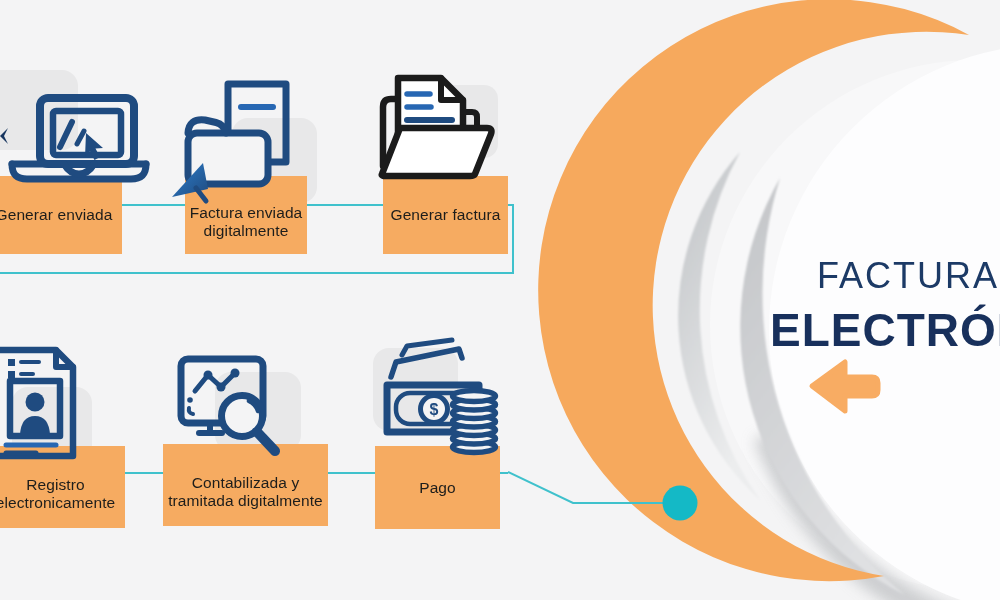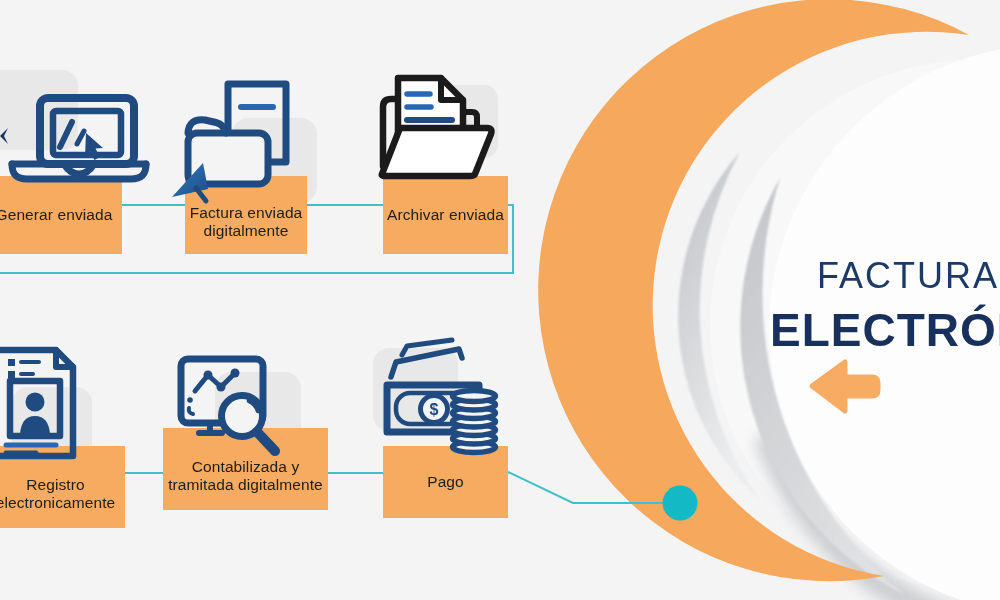--- a/index.html
+++ b/index.html
@@ -8,22 +8,22 @@
   .stage{position:absolute;left:0;top:0;width:1000px;height:600px;overflow:hidden;}
   svg.layer{position:absolute;left:0;top:0;pointer-events:none;}
   .box{position:absolute;background:#F6AB61;display:flex;flex-direction:column;
        align-items:center;justify-content:center;text-align:center;
        font-size:15.5px;line-height:18px;color:#1d1d1b;letter-spacing:.1px;}
   .box.two{padding-top:13px;box-sizing:border-box;}
   .b1{left:-14px;top:176px;width:136px;height:78px;}
   .b2{left:185px;top:176px;width:122px;height:78px;}
   .b3{left:383px;top:176px;width:125px;height:78px;}
   .b4{left:-14px;top:446px;width:139px;height:82px;}
-  .b5{left:163px;top:428px;width:165px;height:82px;}
-  .b6{left:383px;top:446px;width:125px;height:72px;}
+  .b5{left:163px;top:444px;width:165px;height:82px;}
+  .b6{left:375px;top:446px;width:125px;height:83px;}
   .title-wrap{position:absolute;left:0;top:0;width:1000px;height:600px;overflow:hidden;}
   .t1{position:absolute;left:817px;top:255px;white-space:nowrap;
       font-size:36px;font-weight:400;letter-spacing:2px;color:#1C3A66;}
   .t2{position:absolute;left:770px;top:303px;white-space:nowrap;
       font-size:46px;font-weight:700;letter-spacing:1px;color:#18305C;}
 </style>
 </head>
 <body>
 
 <div class="stage">
@@ -80,21 +80,21 @@
     <path d="M 8 128 L 0 136 L 8 144 L 4 136 Z" fill="#17355f"></path>
   </svg>
 
   <div class="box b1">
     <span>Generar enviada</span>
   </div>
   <div class="box b2 two">
     <span>Factura enviada digitalmente</span>
   </div>
   <div class="box b3">
-    <span>Archivar enviada</span>
+    <span>Generar factura</span>
   </div>
   <div class="box b4 two">
     <span>Registro electronicamente</span>
   </div>
   <div class="box b5 two">
     <span>Contabilizada y tramitada digitalmente</span>
   </div>
   <div class="box b6">
     <span>Pago</span>
   </div>

